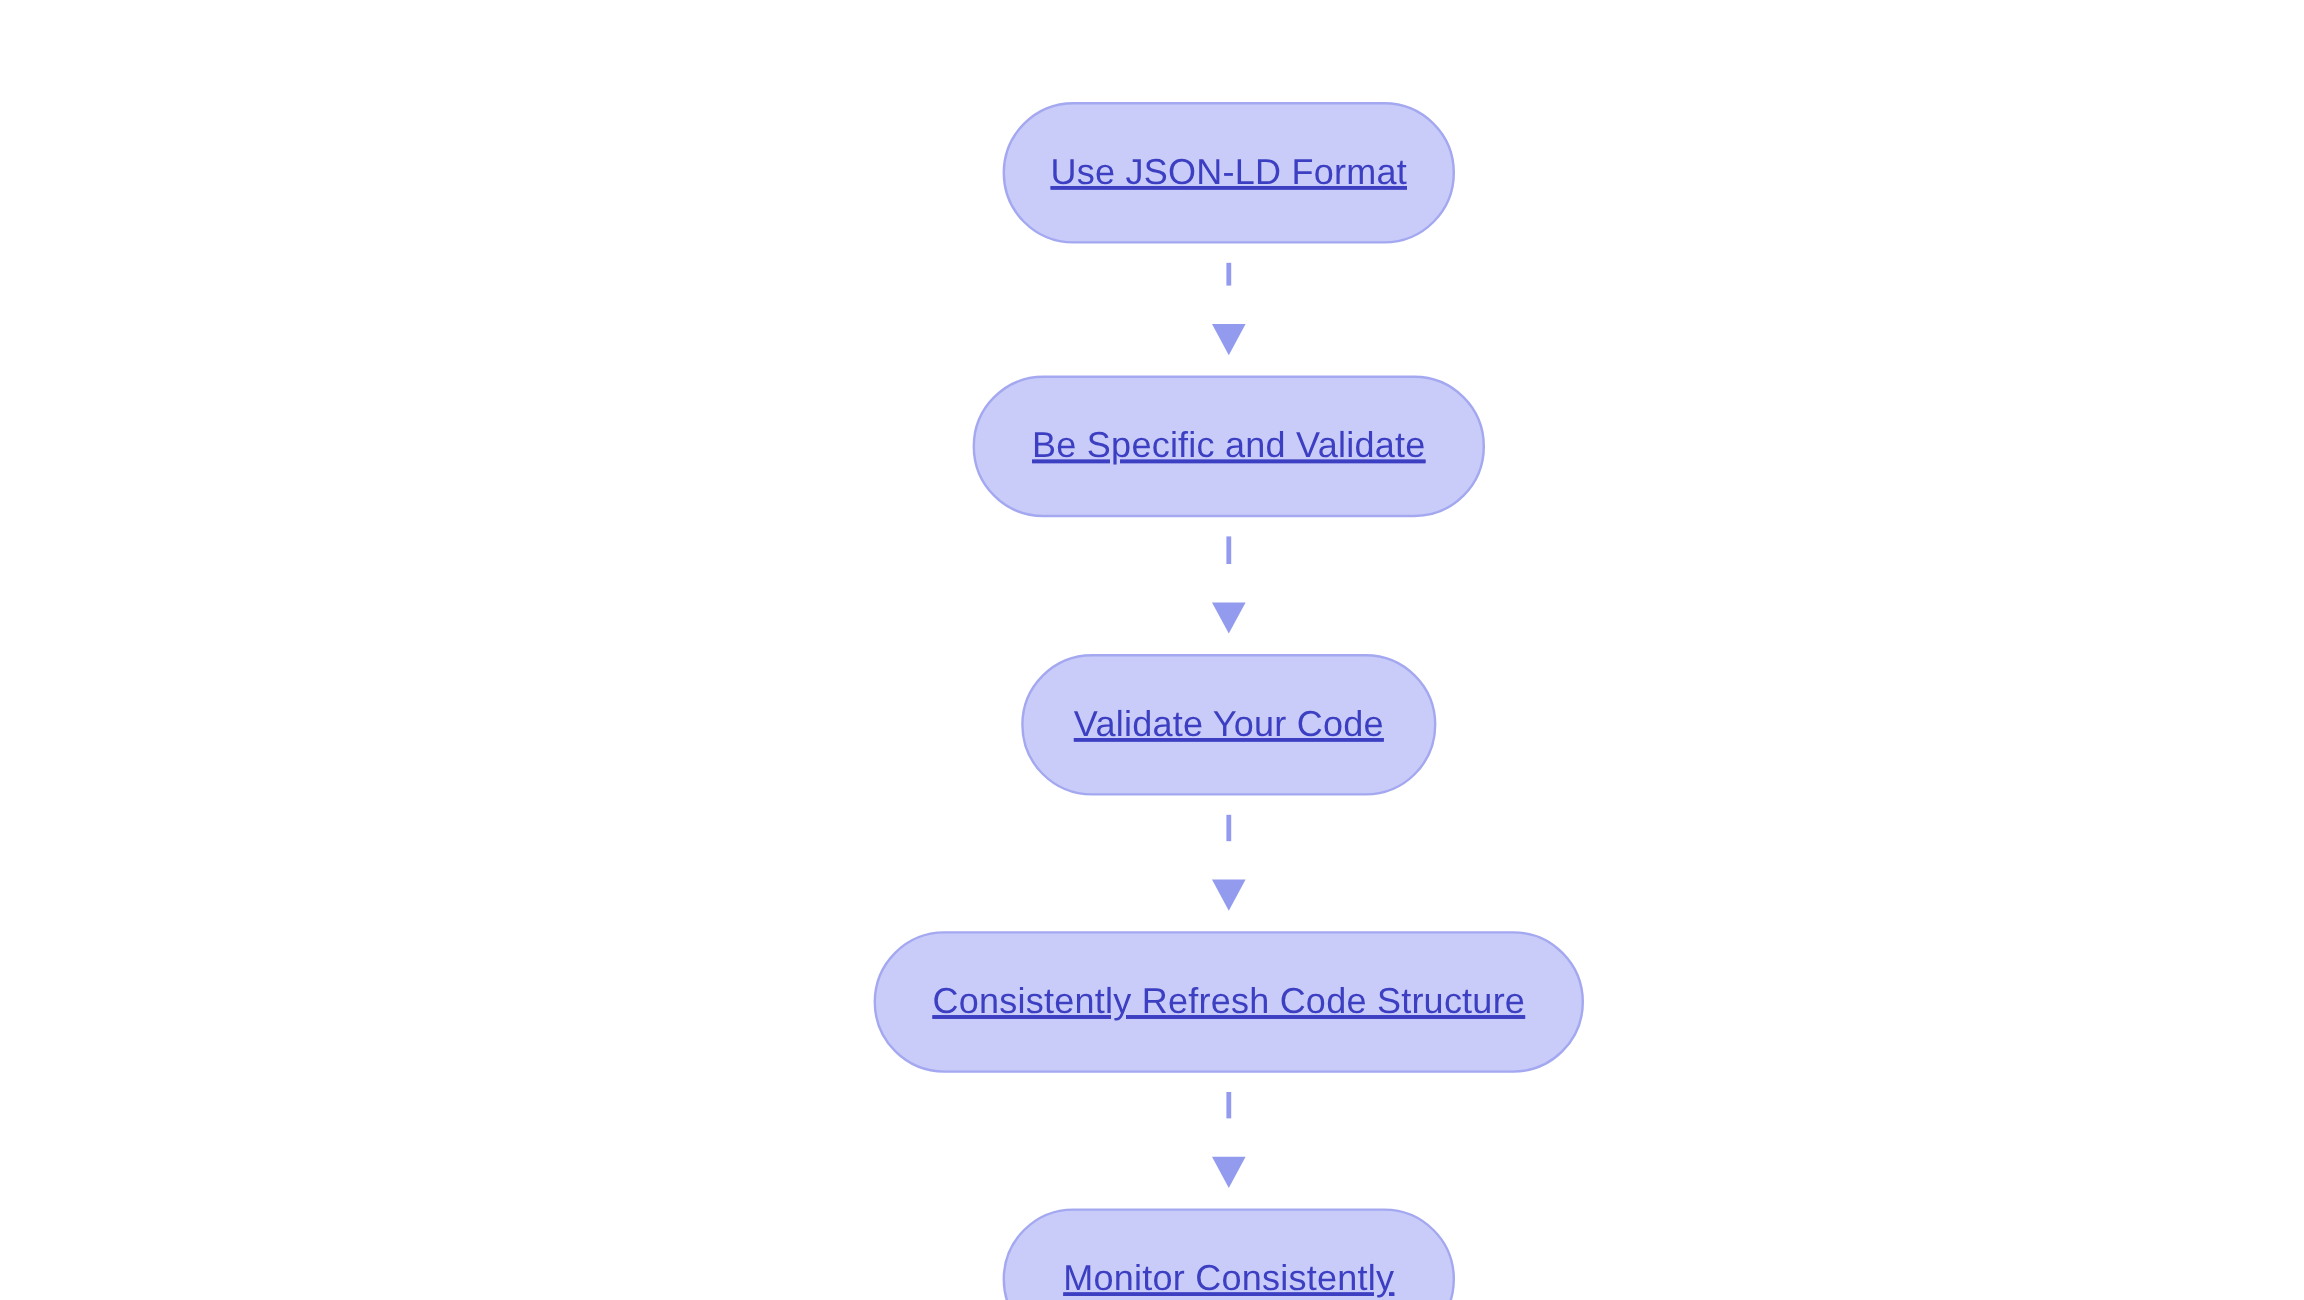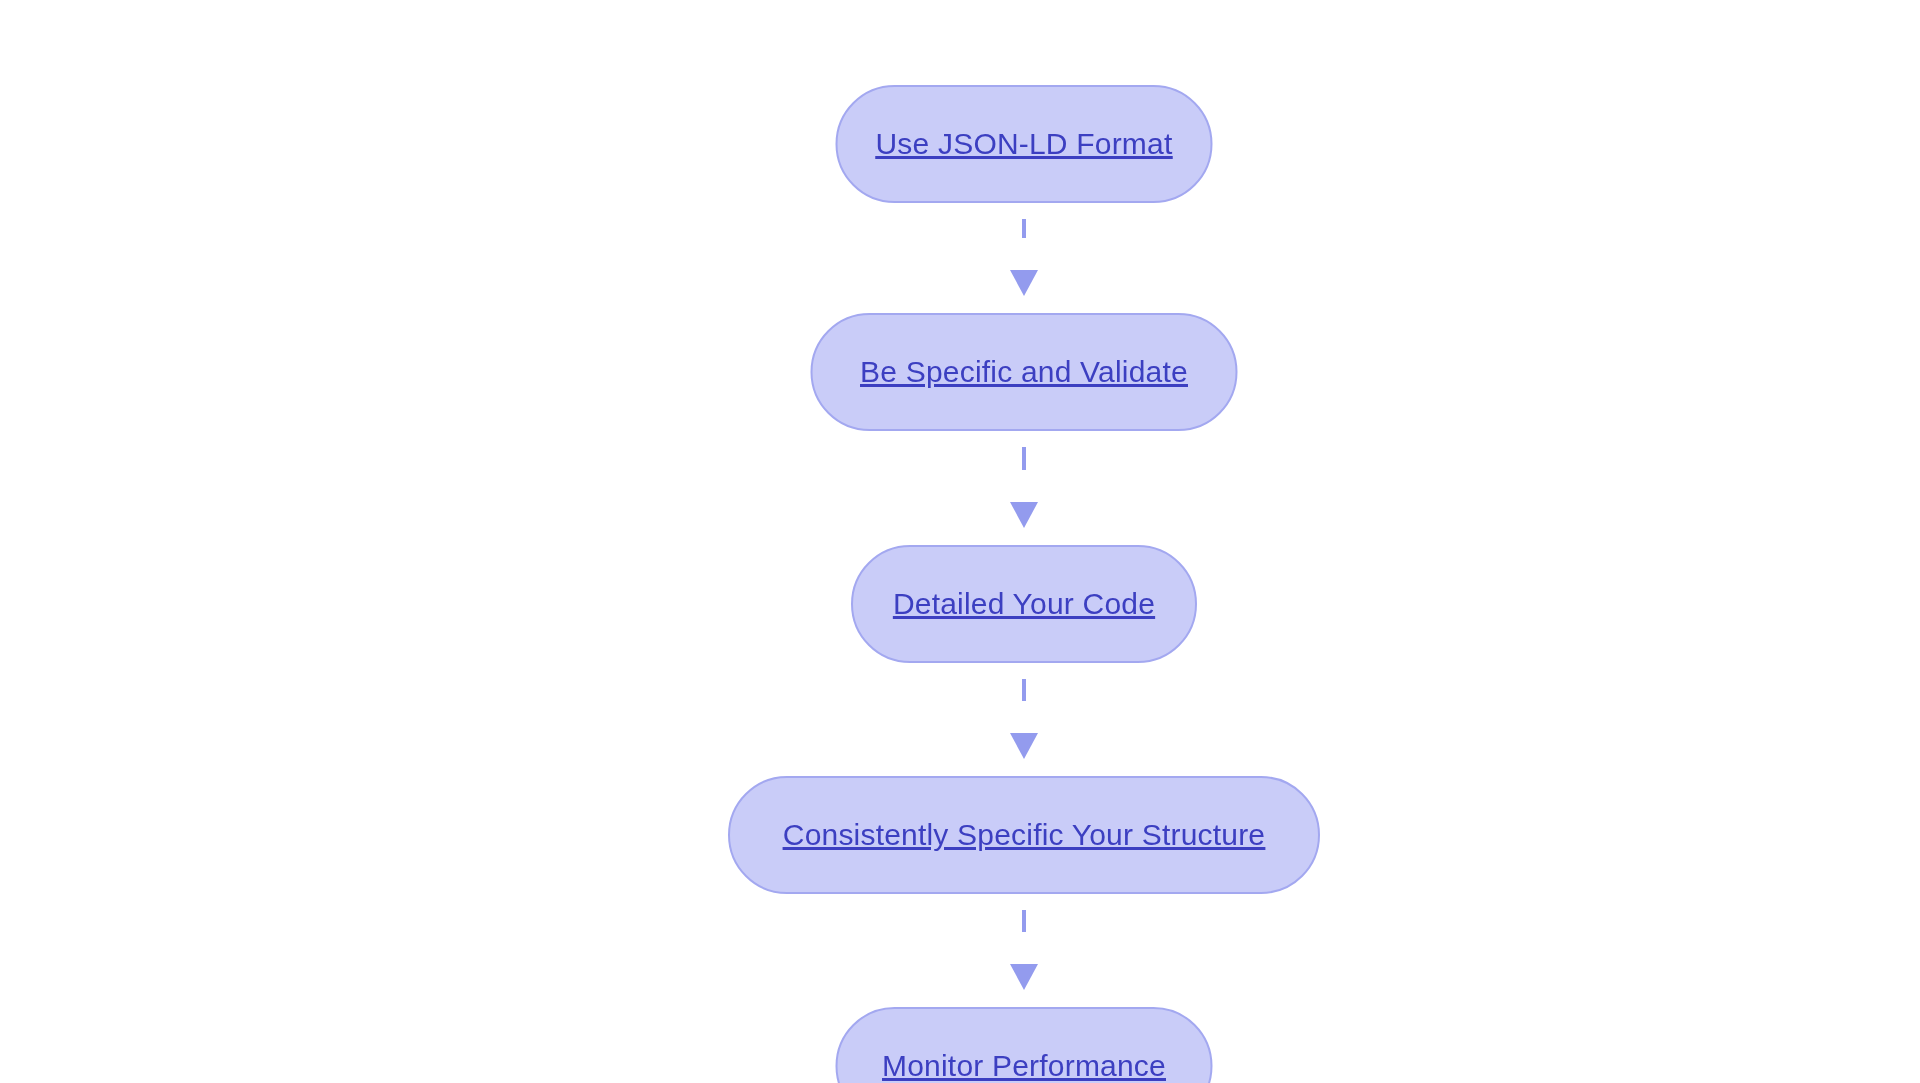--- a/index.html
+++ b/index.html
@@ -87,34 +87,34 @@
   <div class="node n2">
     <span>Be Specific and Validate</span>
   </div>
 
   <div class="arrow a2">
     <div class="arrow-line"></div>
     <div class="arrow-head"></div>
   </div>
 
   <div class="node n3">
-    <span>Detailed Your Code</span>
+    <span>Validate Your Code</span>
   </div>
 
   <div class="arrow a3">
     <div class="arrow-line"></div>
     <div class="arrow-head"></div>
   </div>
 
   <div class="node n4">
-    <span>Consistently Specific Your Structure</span>
+    <span>Consistently Refresh Code Structure</span>
   </div>
 
   <div class="arrow a4">
     <div class="arrow-line"></div>
     <div class="arrow-head"></div>
   </div>
 
   <div class="node n5">
-    <span>Monitor Performance</span>
+    <span>Monitor Consistently</span>
   </div>
 
 </div>
 
 </body></html>

